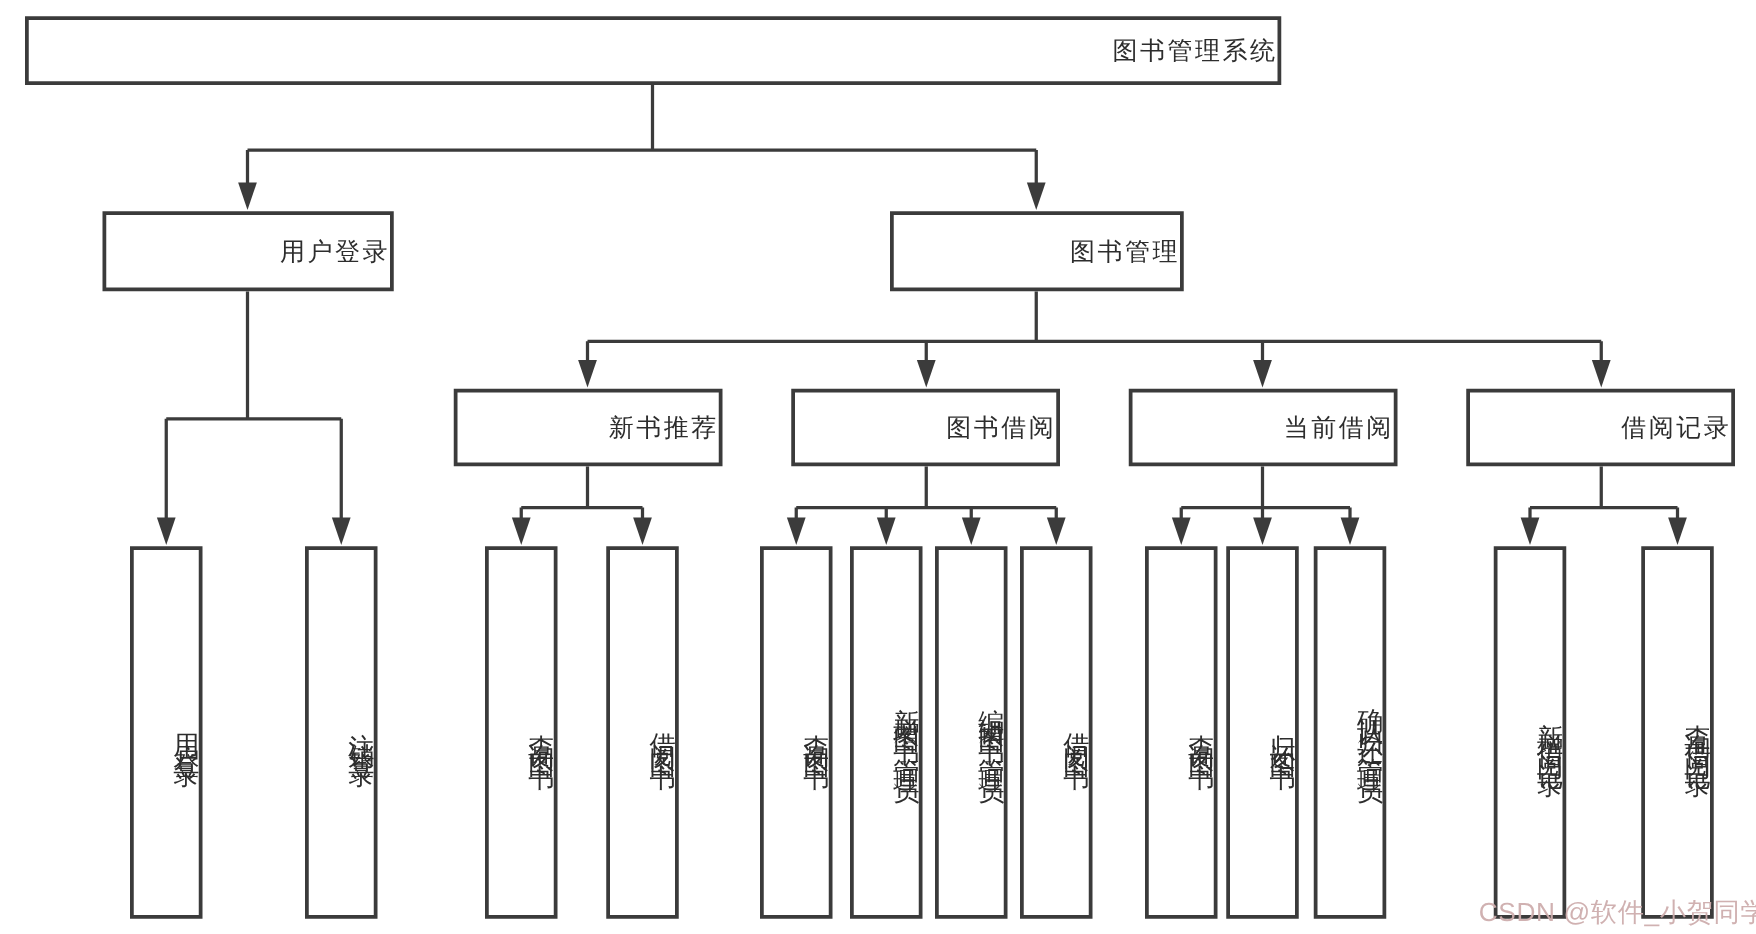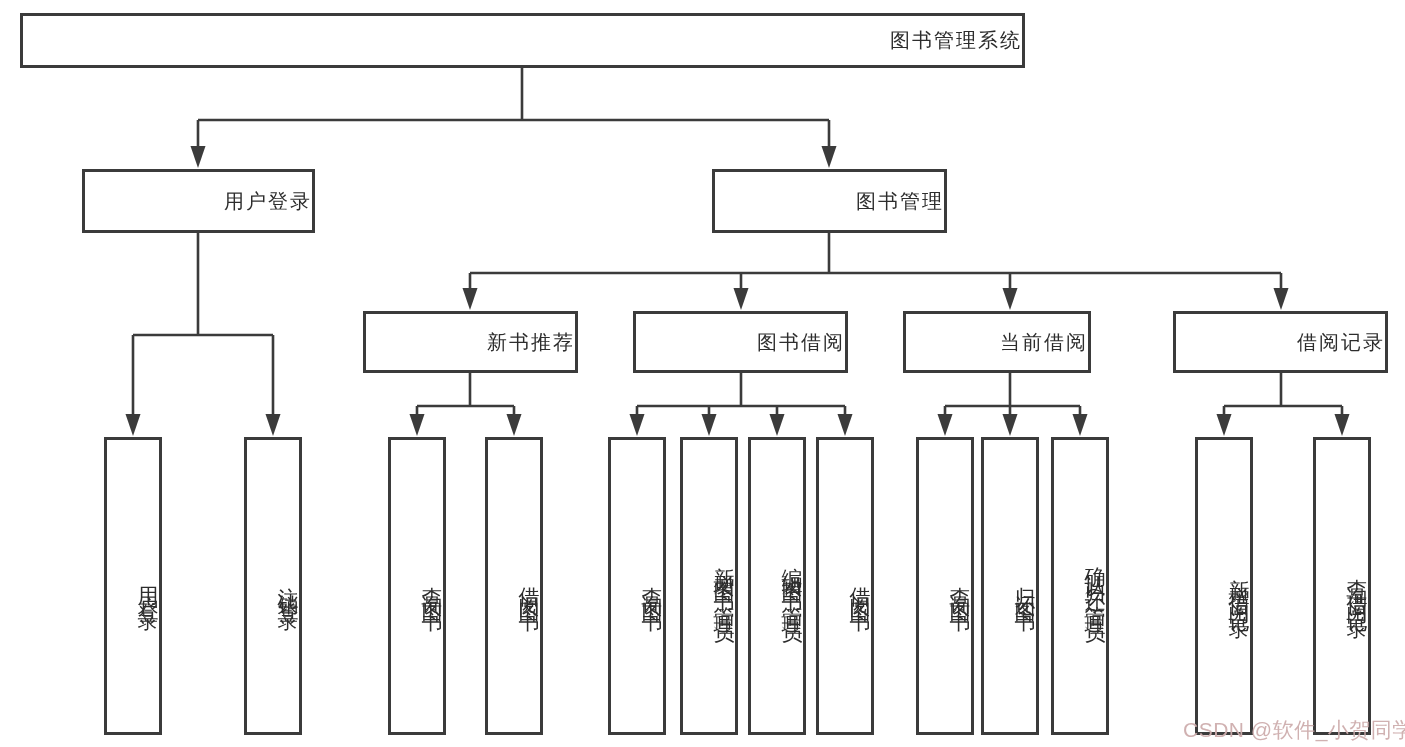--- a/index.html
+++ b/index.html
@@ -100,21 +100,21 @@
   <div class="box h" style="left:712px;top:169px;width:235px;height:64px;">
     <span class="lbl">图书管理</span>
   </div>
 
   <div class="box h" style="left:363px;top:311px;width:215px;height:62px;">
     <span class="lbl">新书推荐</span>
   </div>
   <div class="box h" style="left:633px;top:311px;width:215px;height:62px;">
     <span class="lbl">图书借阅</span>
   </div>
-  <div class="box h" style="left:903px;top:311px;width:188px;height:62px;">
+  <div class="box h" style="left:903px;top:311px;width:215px;height:62px;">
     <span class="lbl">当前借阅</span>
   </div>
   <div class="box h" style="left:1173px;top:311px;width:215px;height:62px;">
     <span class="lbl">借阅记录</span>
   </div>
 
   <div class="box leaf" style="left:104px;">
     <span class="lbl">用户登录</span>
   </div>
   <div class="box leaf" style="left:244px;">

